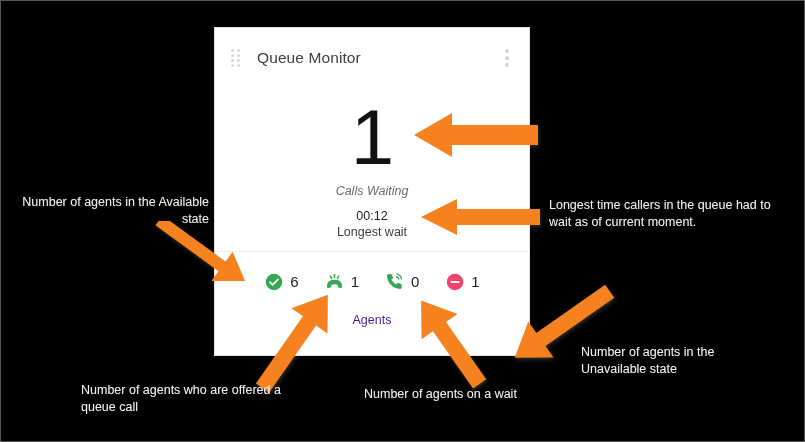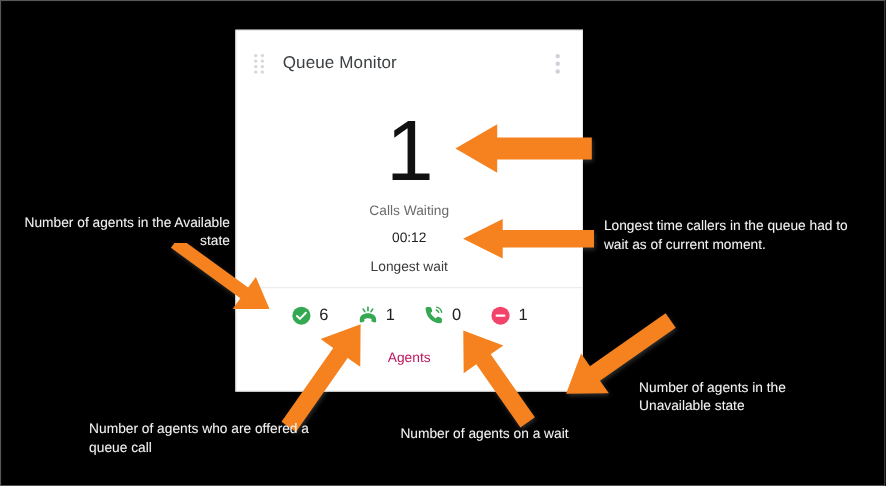--- a/index.html
+++ b/index.html
@@ -107,31 +107,32 @@
     line-height: 86px;
     color: #111111;
     font-weight: 400;
     letter-spacing: -1px;
   }
 
   .big-label {
     margin-top: 4px;
     font-size: 12.5px;
     color: #6b6b6b;
+    font-style: italic;
   }
 
   .sub-value {
     margin-top: 11px;
     font-size: 12.5px;
     font-weight: normal;
     color: #202124;
   }
 
   .sub-label {
-    margin-top: 12px;
+    margin-top: 2px;
     font-size: 12.5px;
     color: #3c3c3c;
   }
 
   
   .card-lower {
     flex: 1 1 auto;
     display: flex;
     flex-direction: column;
     align-items: center;
@@ -164,21 +165,21 @@
 
   .agent-stat .scount {
     font-size: 15px;
     color: #202124;
     line-height: 19px;
   }
 
   .agents-label {
     margin-top: 22px;
     font-size: 12.5px;
-    color: #be185d;
+    color: #4c1d95;
   }
 
   
   .note {
     position: absolute;
     color: #f2f2f2;
     font-size: 12.5px;
     line-height: 17px;
     white-space: pre-line;
     text-shadow: 0 0 1px rgba(255,255,255,.25);

